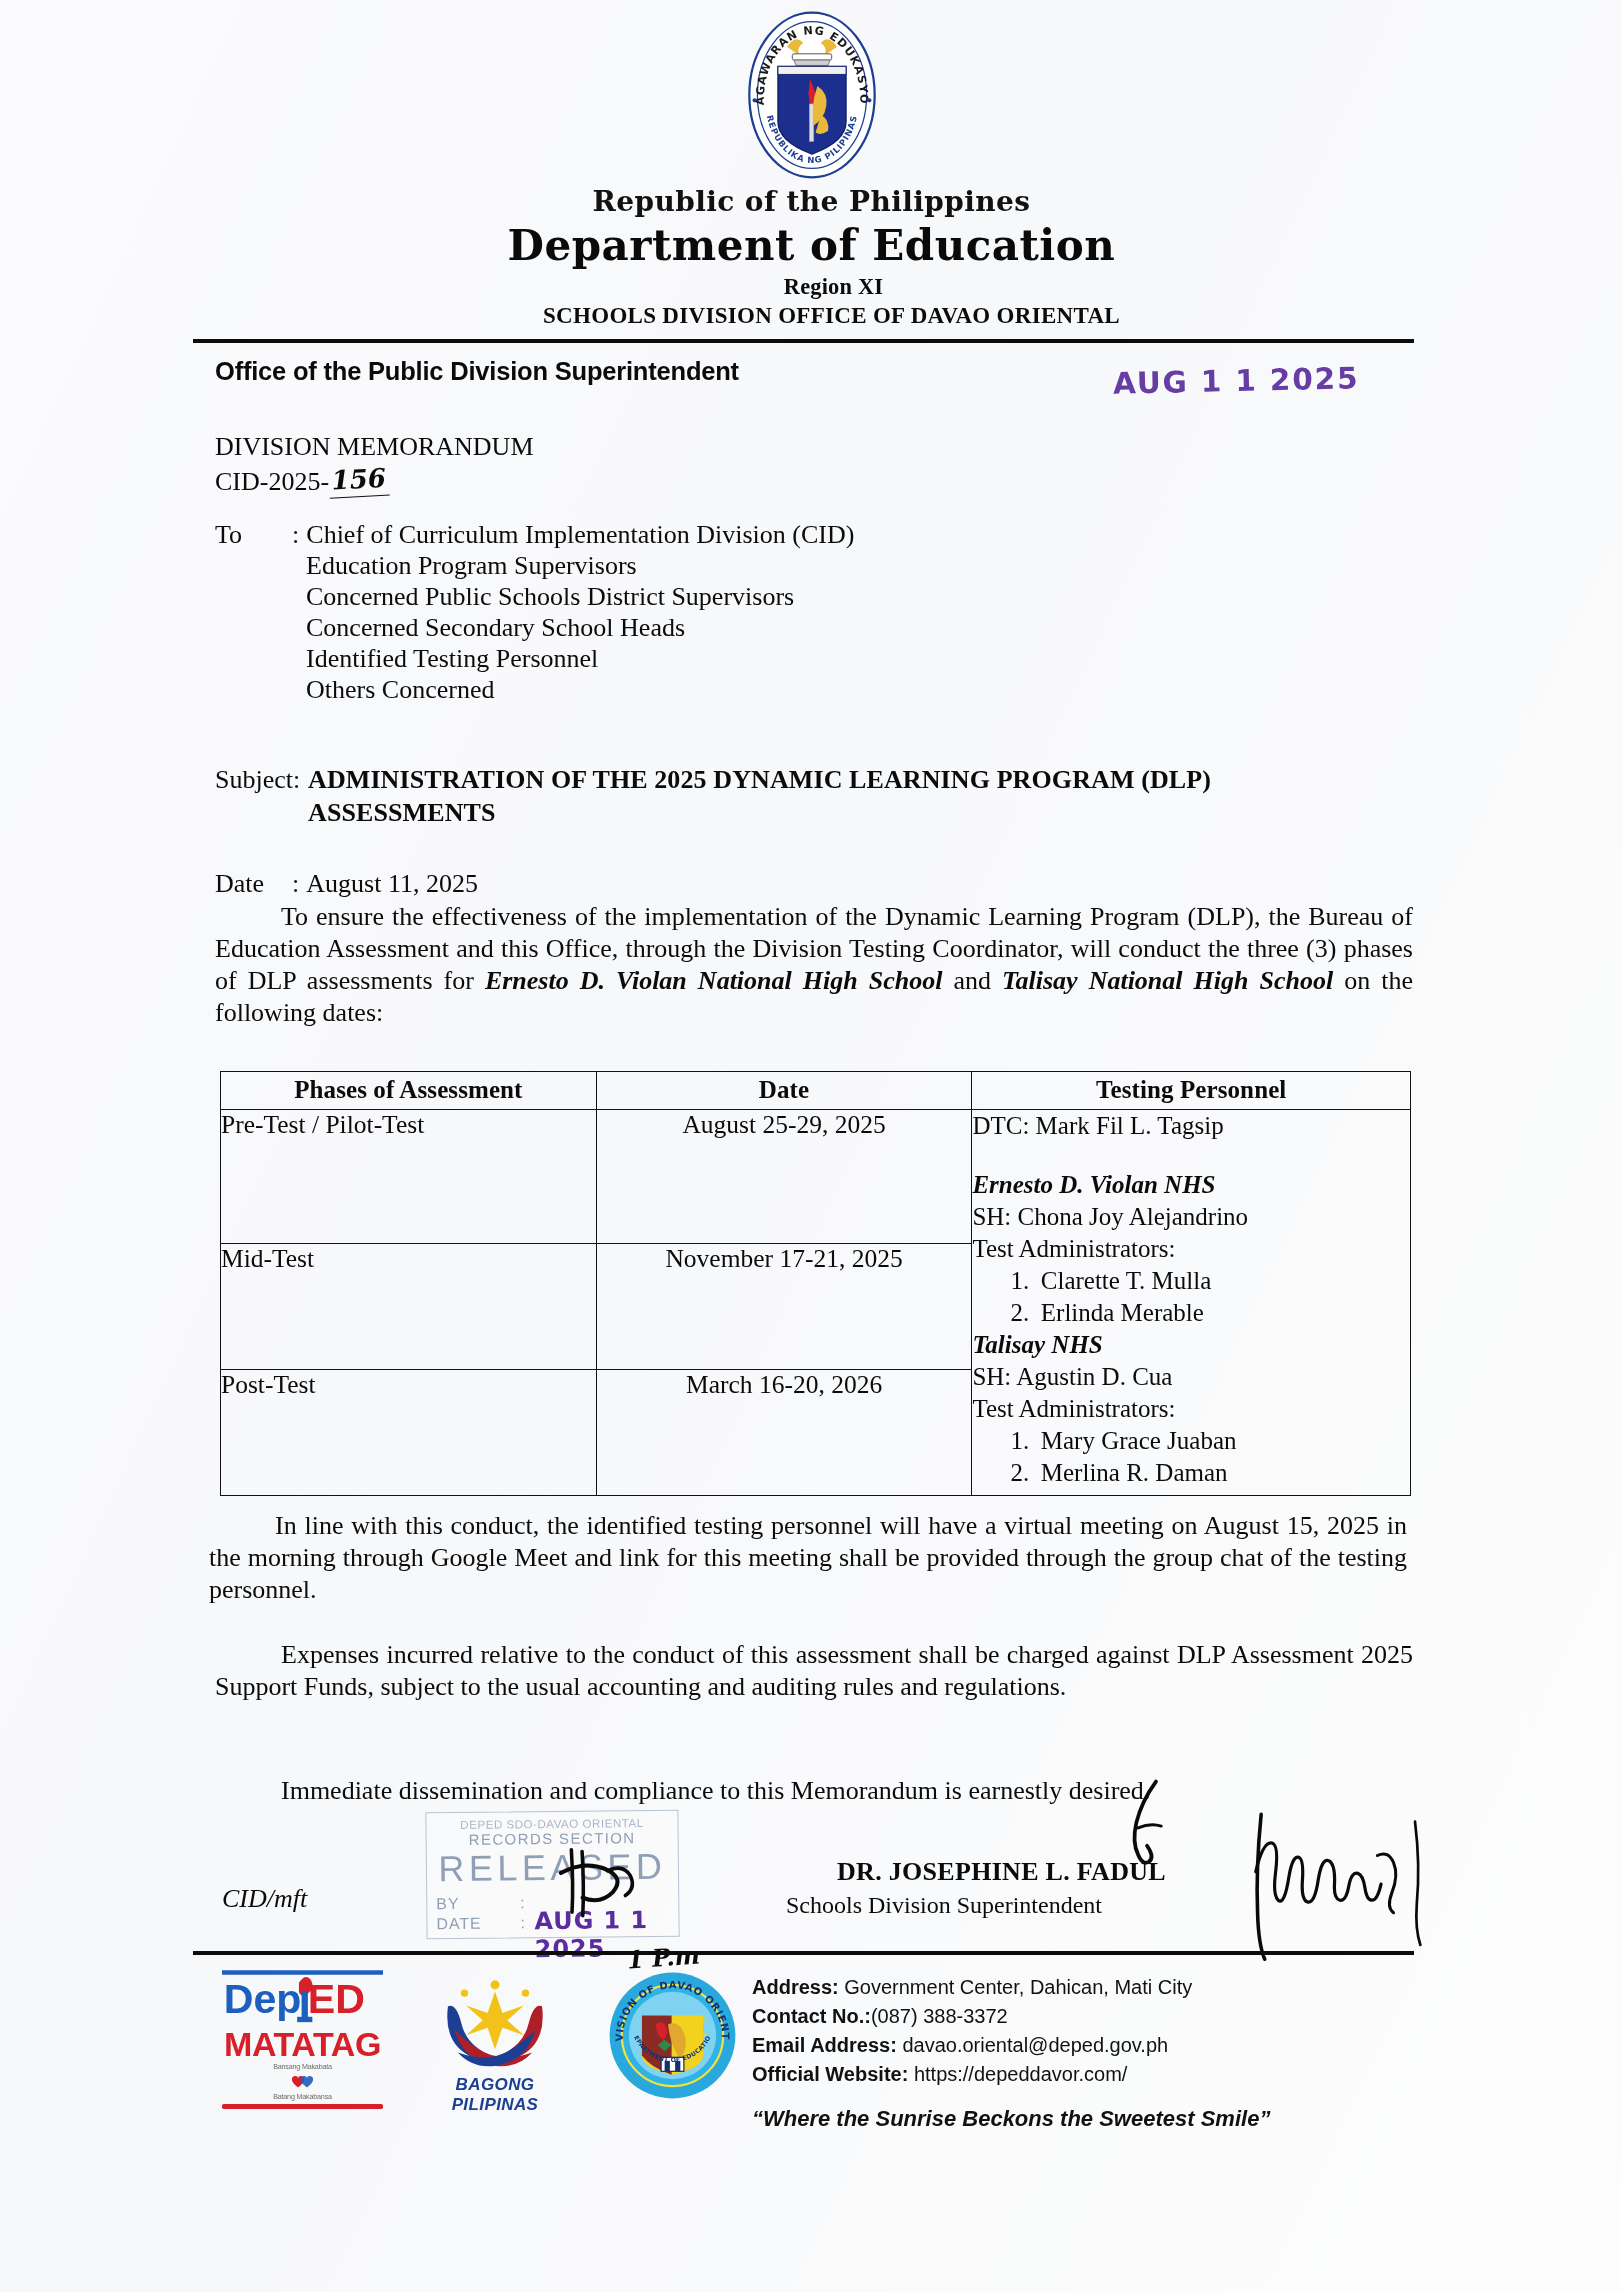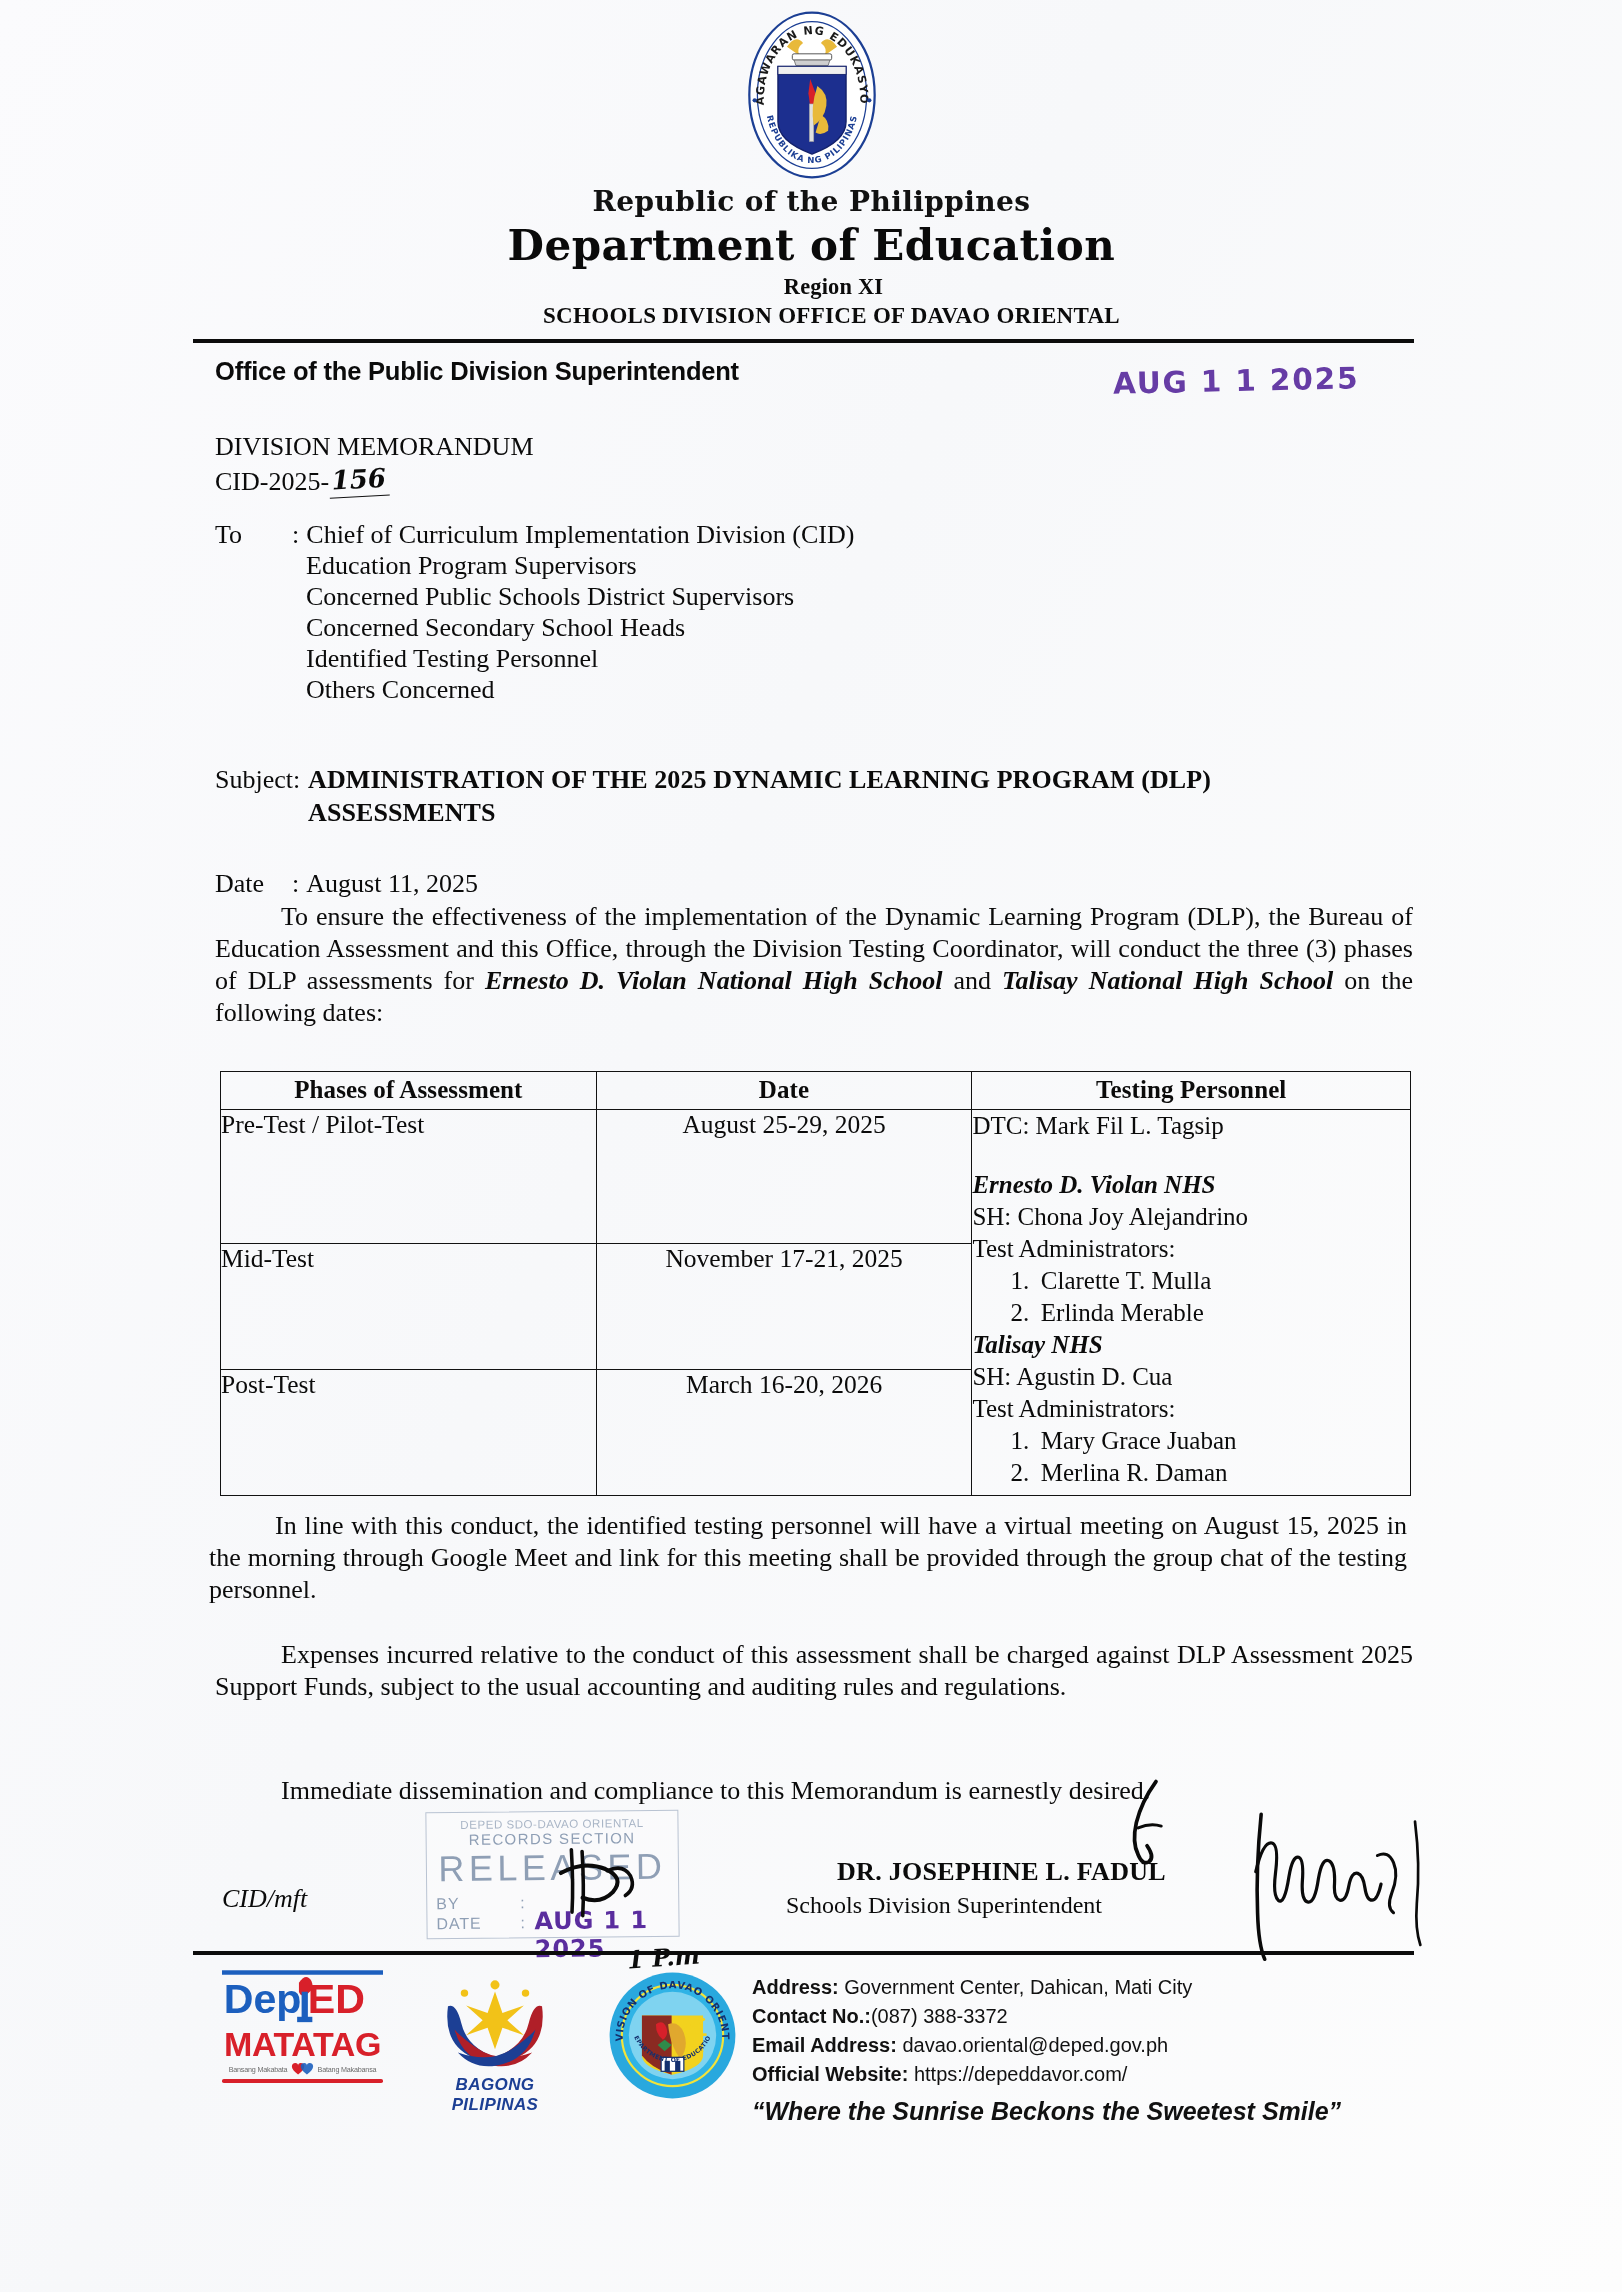--- a/index.html
+++ b/index.html
@@ -166,35 +166,35 @@
 
   
   .logos{position:absolute;left:222px;top:1970px;display:flex;align-items:flex-start;gap:36px;}
   .deped-matatag{width:161px;}
   .deped-word{position:relative;height:56px;}
   .matatag-word{
     font-family:"Liberation Sans", sans-serif;font-weight:700;font-size:34px;
     color:#d8202a;letter-spacing:-0.4px;text-align:center;line-height:36px;
   }
   .matatag-sub{font-size:7.2px;color:#6b6b6b;text-align:center;letter-spacing:-0.2px;
-    font-family:"Liberation Sans", sans-serif;display:flex;align-items:center;justify-content:center;gap:3.6px;}
+    font-family:"Liberation Sans", sans-serif;display:flex;align-items:center;justify-content:center;gap:3.6px;flex-direction:column;}
   .mat-bar{height:4.5px;background:#d8202a;margin-top:2.7px;border-radius:1.8px;}
   .bagong{width:152px;text-align:center;}
   .bagong-word{
     font-family:"Liberation Sans", sans-serif;font-weight:700;font-size:17px;
     color:#1c3f94;letter-spacing:0.4px;margin-top:1.8px;font-style:italic;
   }
   .divseal{width:134px;}
 
   .contact{
     position:absolute;left:752px;top:1973px;
     font-family:"Liberation Sans", sans-serif;font-size:20px;line-height:29px;color:#111;
   }
   .contact b{font-weight:700;}
-  .tagline{font-weight:700;font-style:italic;font-size:25px;margin-top:8px;}
+  .tagline{font-weight:700;font-style:italic;font-size:22px;margin-top:15px;}
 </style>
 </head>
 <body>
 
 <div class="page">
 
   <div class="masthead">
     <div class="seal-wrap">
       <div class="deped-seal">
         <svg viewBox="0 0 172 196" width="154" height="176">

